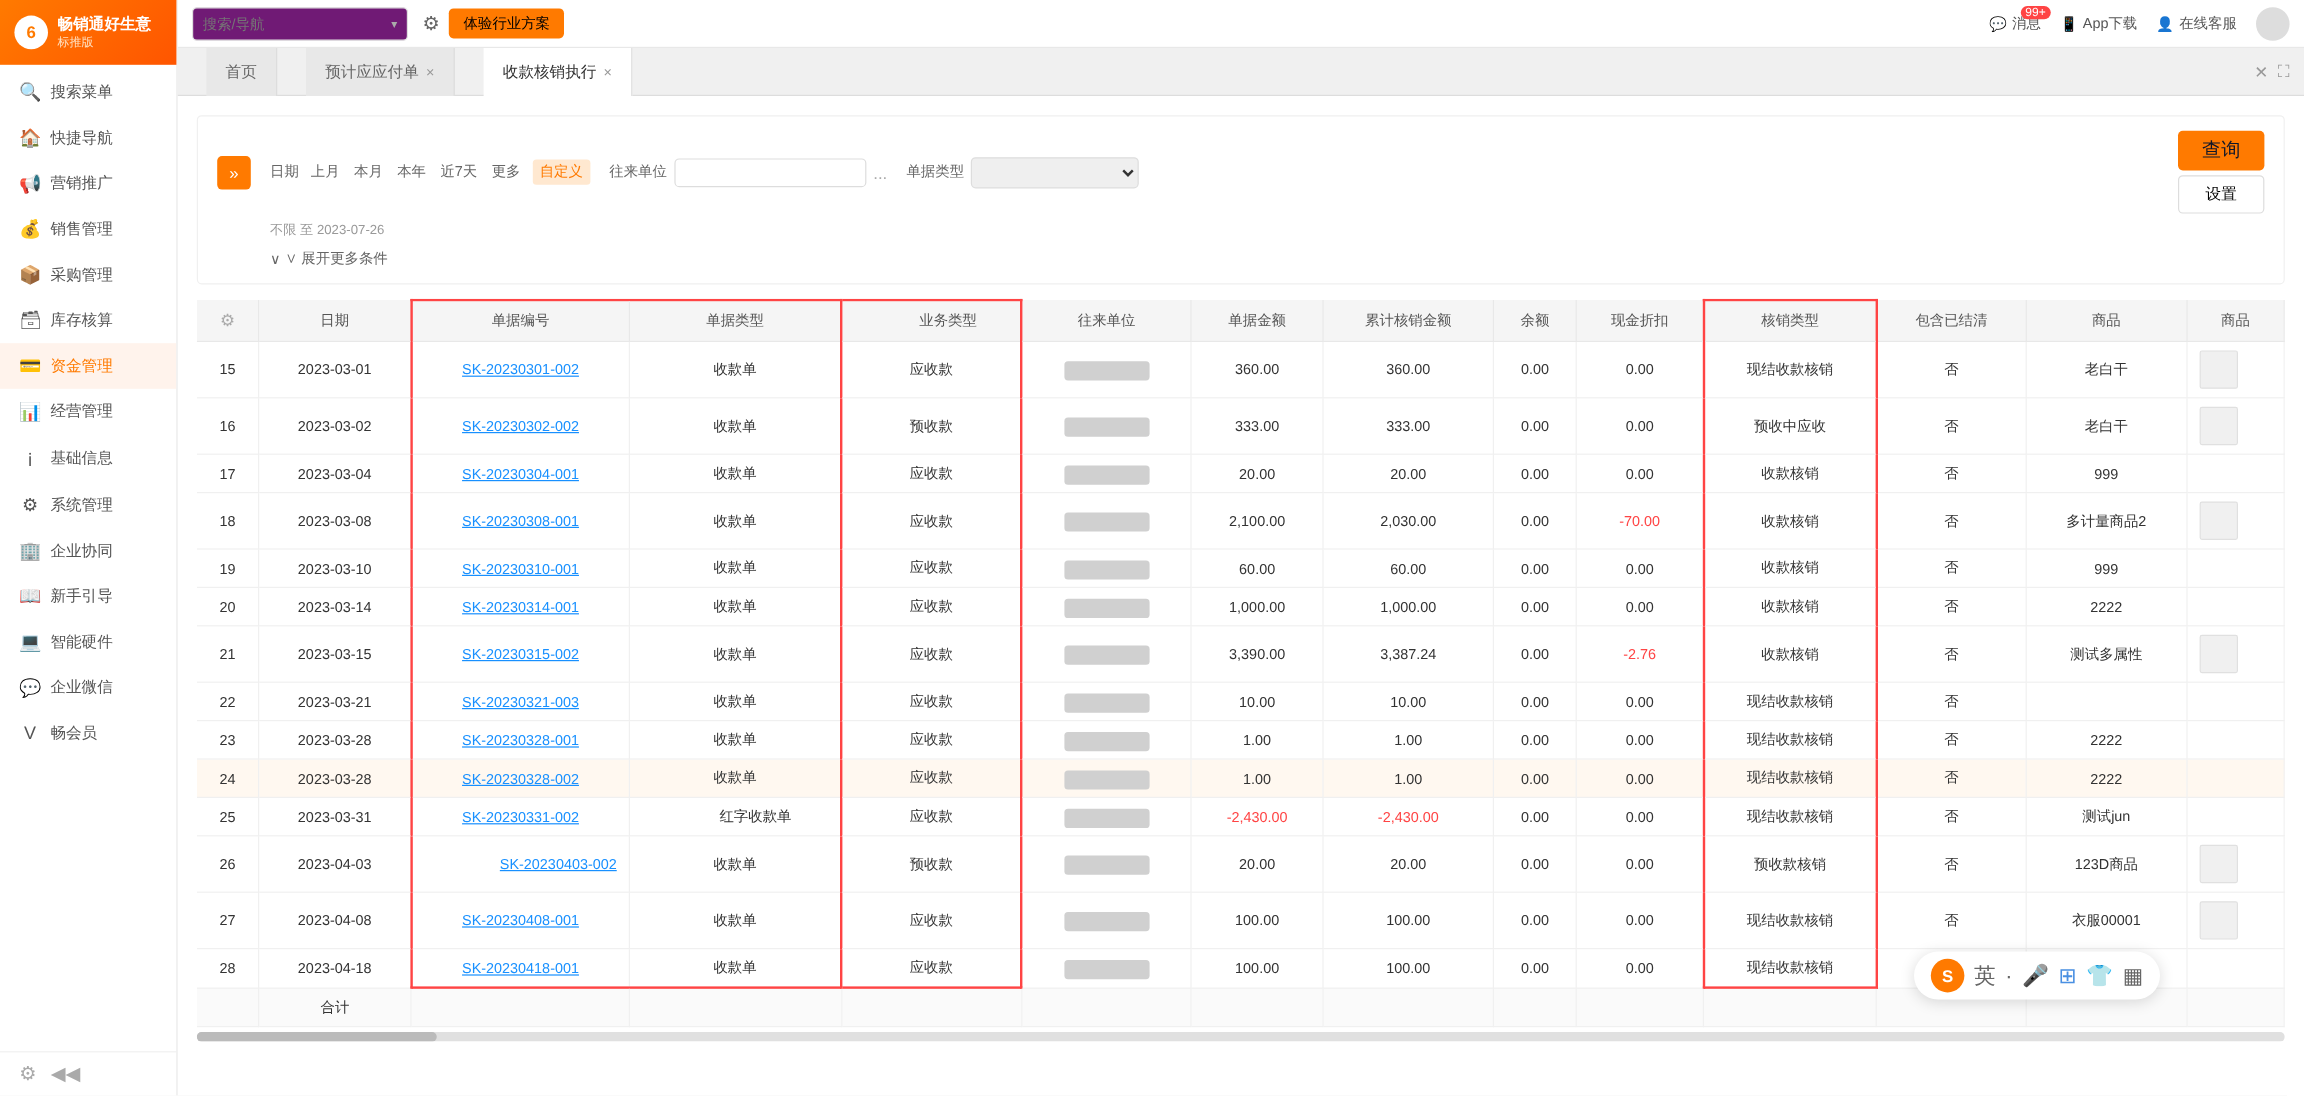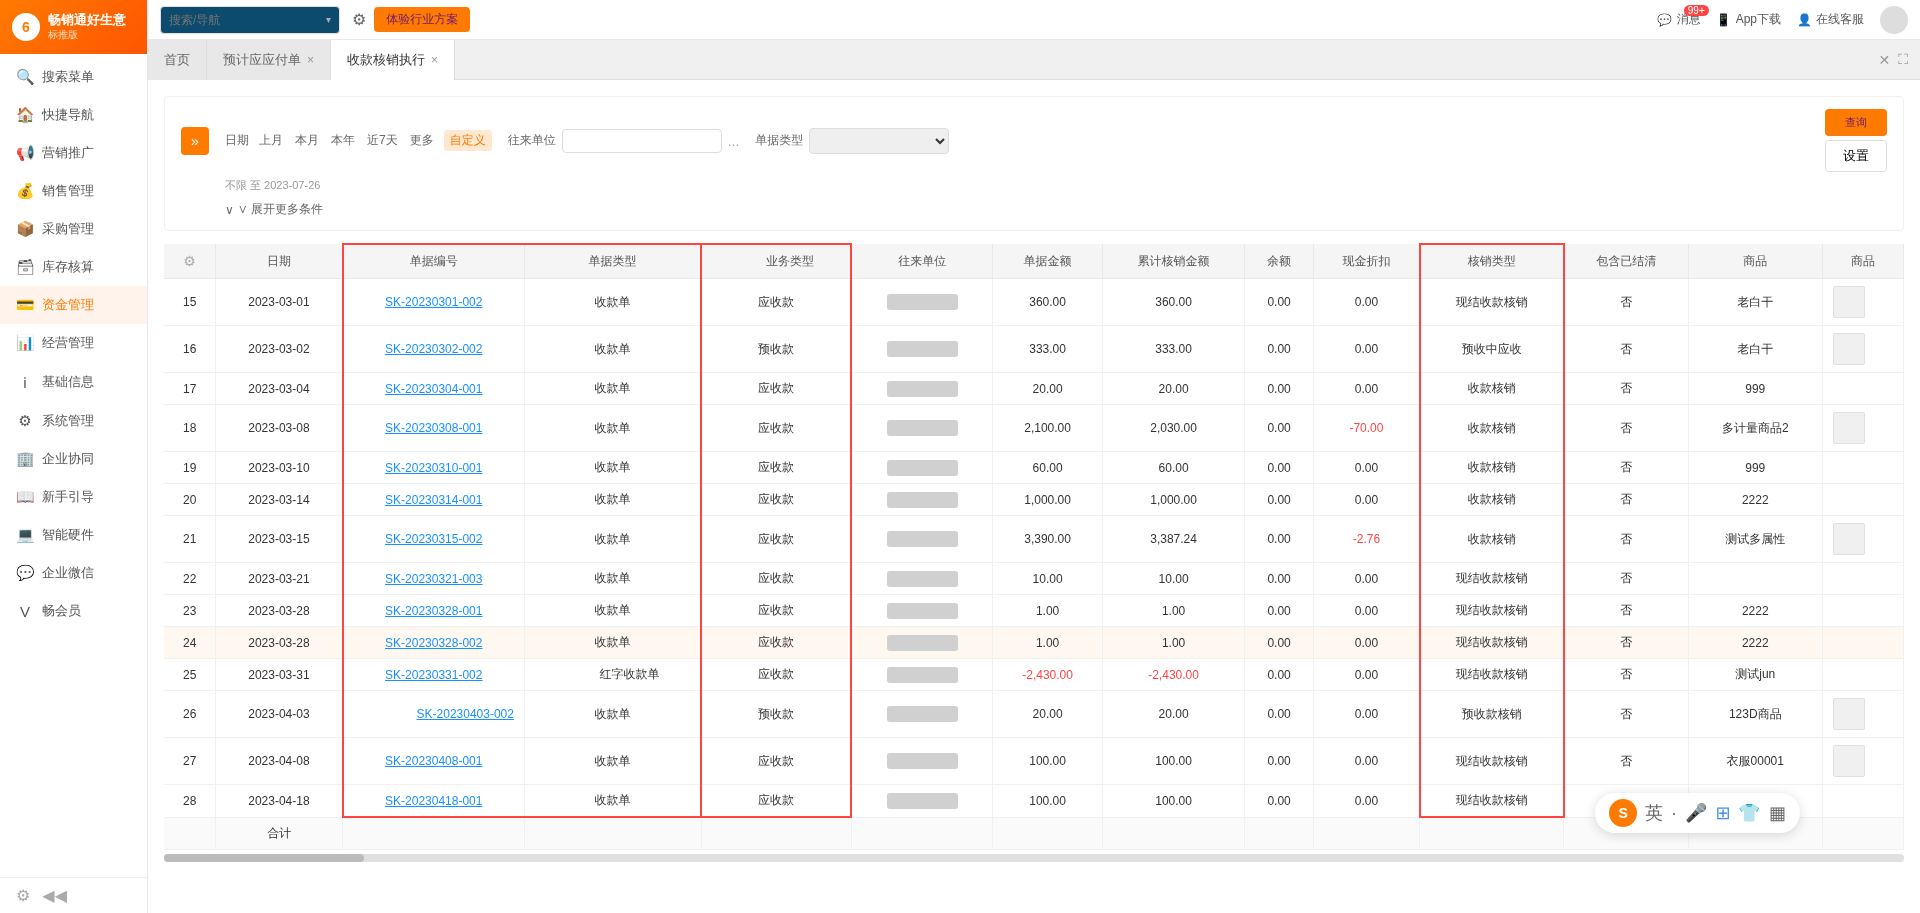--- a/index.html
+++ b/index.html
@@ -17,35 +17,35 @@
     .sidebar-item-icon { font-size: 15px; width: 18px; text-align: center; }
     .sidebar-item-label { font-size: 13px; }
     .sidebar-bottom { padding: 8px 16px; display: flex; align-items: center; gap: 12px; border-top: 1px solid #f0f0f0; }
     .sidebar-bottom-icon { font-size: 16px; color: #aaa; cursor: pointer; }
 
     
     .main { flex: 1; display: flex; flex-direction: column; overflow: hidden; }
 
     
     .topbar { height: 40px; background: #fff; border-bottom: 1px solid #e8e8e8; display: flex; align-items: center; padding: 0 12px; gap: 8px; }
-    .topbar-input-wrap { flex: 0 0 180px; height: 28px; background: #0c4a6e; border-radius: 4px; border: 1px solid #e0e0e0; display: flex; align-items: center; padding: 0 8px; gap: 4px; }
+    .topbar-input-wrap { flex: 0 0 180px; height: 28px; background: #701a75; border-radius: 4px; border: 1px solid #e0e0e0; display: flex; align-items: center; padding: 0 8px; gap: 4px; }
     .topbar-input { border: none; background: transparent; font-size: 12px; color: #999; outline: none; width: 100%; }
     .topbar-chevron { color: #aaa; font-size: 10px; }
     .topbar-gear { font-size: 16px; color: #666; cursor: pointer; margin-left: 4px; }
-    .topbar-solution-btn { background: #ff7a00; color: #701a75; border: none; border-radius: 4px; padding: 4px 12px; font-size: 12px; cursor: pointer; }
+    .topbar-solution-btn { background: #ff7a00; color: #000000; border: none; border-radius: 4px; padding: 4px 12px; font-size: 12px; cursor: pointer; }
     .topbar-right { margin-left: auto; display: flex; align-items: center; gap: 16px; }
     .topbar-msg { display: flex; align-items: center; gap: 4px; color: #555; font-size: 12px; cursor: pointer; position: relative; }
     .topbar-badge { background: #ff4444; color: #fff; border-radius: 10px; font-size: 10px; padding: 0 4px; min-width: 18px; text-align: center; position: absolute; top: -6px; right: -8px; }
     .topbar-app { display: flex; align-items: center; gap: 4px; color: #555; font-size: 12px; cursor: pointer; }
     .topbar-service { display: flex; align-items: center; gap: 4px; color: #555; font-size: 12px; cursor: pointer; }
     .topbar-user { width: 28px; height: 28px; background: #ddd; border-radius: 50%; cursor: pointer; }
 
     
     .tabbar { height: 40px; background: #f0f0f0; display: flex; align-items: center; border-bottom: 1px solid #ddd; }
-    .tab { height: 40px; display: flex; align-items: center; padding: 0 16px; gap: 6px; font-size: 13px; cursor: pointer; border-right: 1px solid #ddd; color: #666; background: #e8e8e8; }
+    .tab { height: 40px; display: flex; align-items: center; padding: 0 16px; gap: 6px; font-size: 13px; cursor: pointer; border-right: 1px solid #ddd; color: #666; background: #e8e8e8; margin-left: 24px; }
     .tab.active { background: #fff; color: #333; font-weight: 500; }
     .tab-close { font-size: 12px; color: #999; cursor: pointer; }
     .tabbar-right { margin-left: auto; display: flex; align-items: center; padding: 0 12px; gap: 8px; }
     .tabbar-icon { color: #999; cursor: pointer; font-size: 14px; }
 
     
     .content { flex: 1; overflow: auto; background: #fff; padding: 16px; }
 
     
     .page-title { font-size: 18px; font-weight: bold; color: #333; margin-bottom: 16px; display: flex; align-items: center; justify-content: space-between; }
@@ -59,21 +59,21 @@
     .filter-toggle { width: 28px; height: 28px; background: #ff7a00; color: #fff; border-radius: 4px; display: flex; align-items: center; justify-content: center; cursor: pointer; font-size: 14px; flex-shrink: 0; }
     .filter-item { display: flex; align-items: center; gap: 6px; }
     .filter-label { color: #666; font-size: 12px; white-space: nowrap; }
     .filter-date-btns { display: flex; gap: 4px; }
     .filter-date-btn { color: #666; font-size: 12px; cursor: pointer; padding: 2px 4px; }
     .filter-date-btn.custom { background: #ffe8d0; color: #ff7a00; border-radius: 3px; padding: 2px 6px; }
     .filter-date-range { color: #999; font-size: 11px; }
     .filter-input { border: 1px solid #ddd; border-radius: 4px; padding: 4px 8px; font-size: 12px; width: 160px; color: #333; }
     .filter-select { border: 1px solid #ddd; border-radius: 4px; padding: 4px 8px; font-size: 12px; color: #333; min-width: 140px; }
     .filter-dots { color: #aaa; font-size: 14px; cursor: pointer; }
-    .filter-query-btn { background: #ff7a00; color: #701a75; border: none; border-radius: 4px; padding: 6px 20px; font-size: 11px; cursor: pointer; }
+    .filter-query-btn { background: #ff7a00; color: #0f172a; border: none; border-radius: 4px; padding: 6px 20px; font-size: 16px; cursor: pointer; }
     .filter-settings-btn { background: #fff; color: #000000; border: 1px solid #ddd; border-radius: 4px; padding: 6px 16px; font-size: 13px; cursor: pointer; }
     .filter-expand { display: flex; align-items: center; gap: 4px; color: #666; font-size: 12px; cursor: pointer; margin: 8px 0 0 44px; }
     .filter-actions { display: flex; flex-direction: column; gap: 4px; margin-left: auto; }
 
     
     .table-wrap { overflow-x: auto; }
     table { width: 100%; border-collapse: collapse; font-size: 12px; }
     th { background: #f5f5f5; padding: 8px 10px; text-align: center; color: #555; border-bottom: 1px solid #e8e8e8; border-right: 1px solid #e8e8e8; font-weight: 500; white-space: nowrap; }
     td { padding: 7px 10px; text-align: center; border-bottom: 1px solid #f0f0f0; border-right: 1px solid #f0f0f0; color: #333; white-space: nowrap; }
     tr.highlighted td { background: #fff8f0; }

